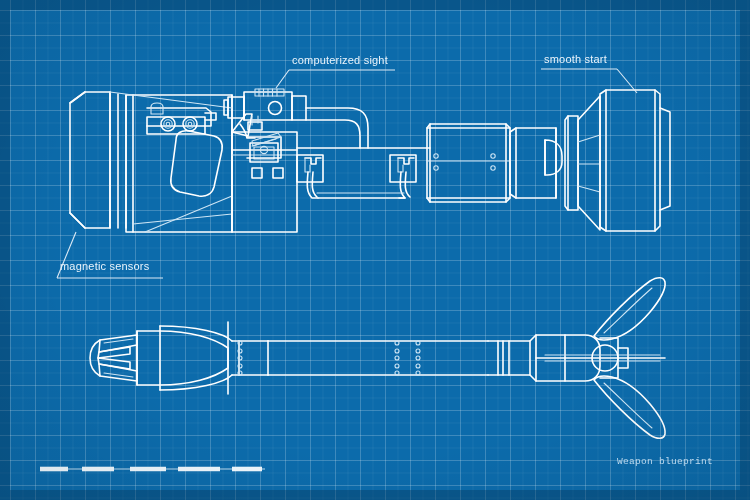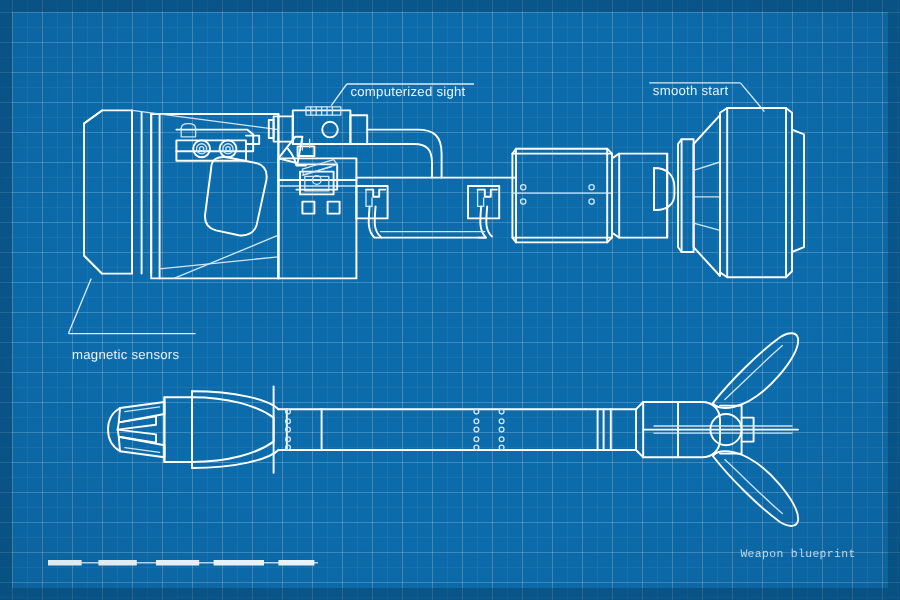--- a/index.html
+++ b/index.html
@@ -92,25 +92,24 @@
     stroke-linecap: butt;
   }
   
   .callout {
     position: absolute;
     color: #eaf4fc;
     font-size: 11px;
     letter-spacing: 0.2px;
     white-space: nowrap;
     font-family: "Liberation Sans", sans-serif;
-    margin-top: 17px;
   }
   #lbl-sight  { left: 292px; top: 54px; }
   #lbl-start  { left: 544px; top: 53px; }
-  #lbl-magnet { left: 60px;  top: 273px; }
+  #lbl-magnet { left: 60px;  top: 260px; }
   #caption {
     position: absolute;
     left: 617px;
     top: 456px;
     color: #bcd9ee;
     font-size: 9.5px;
     letter-spacing: 0.3px;
     white-space: nowrap;
     font-family: Liberation Mono, monospace;
   }

